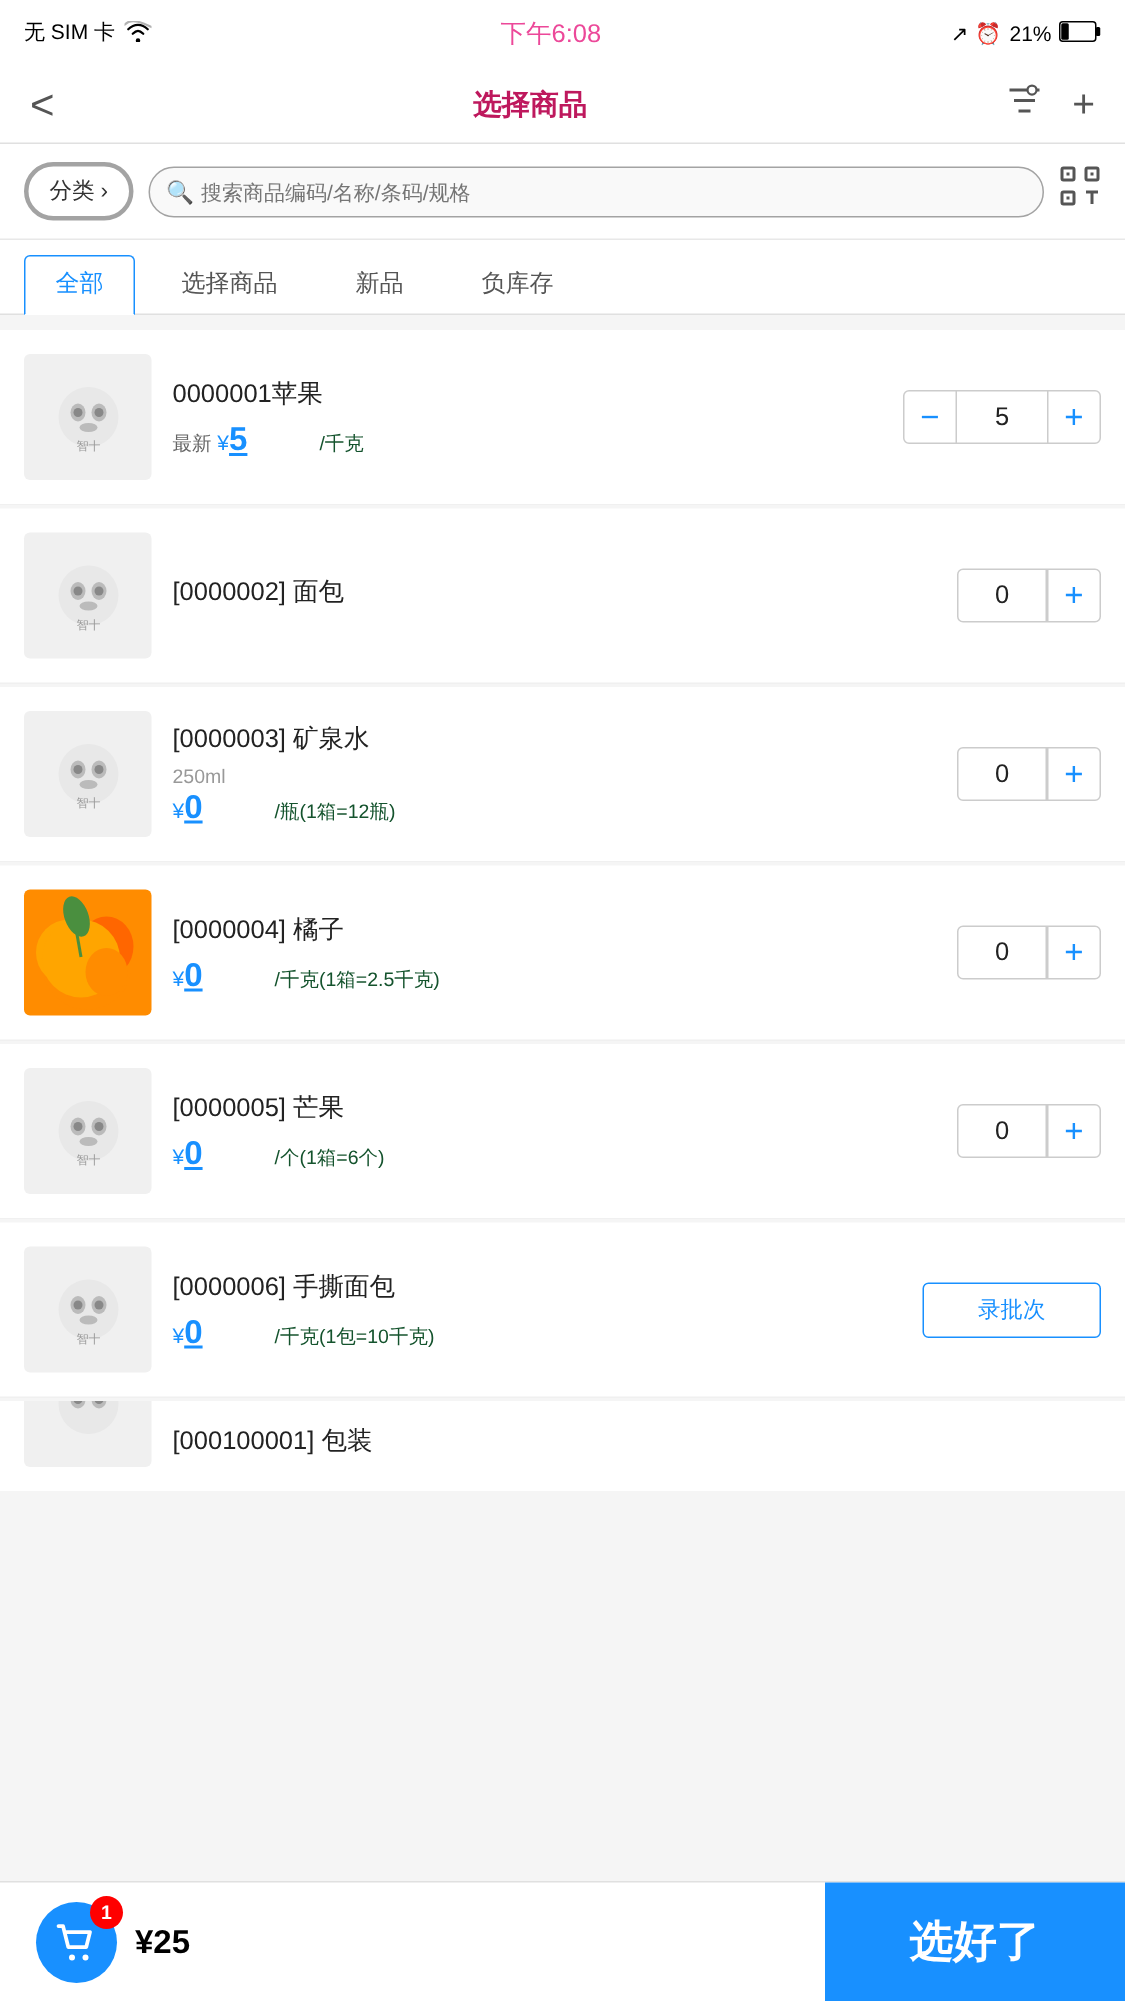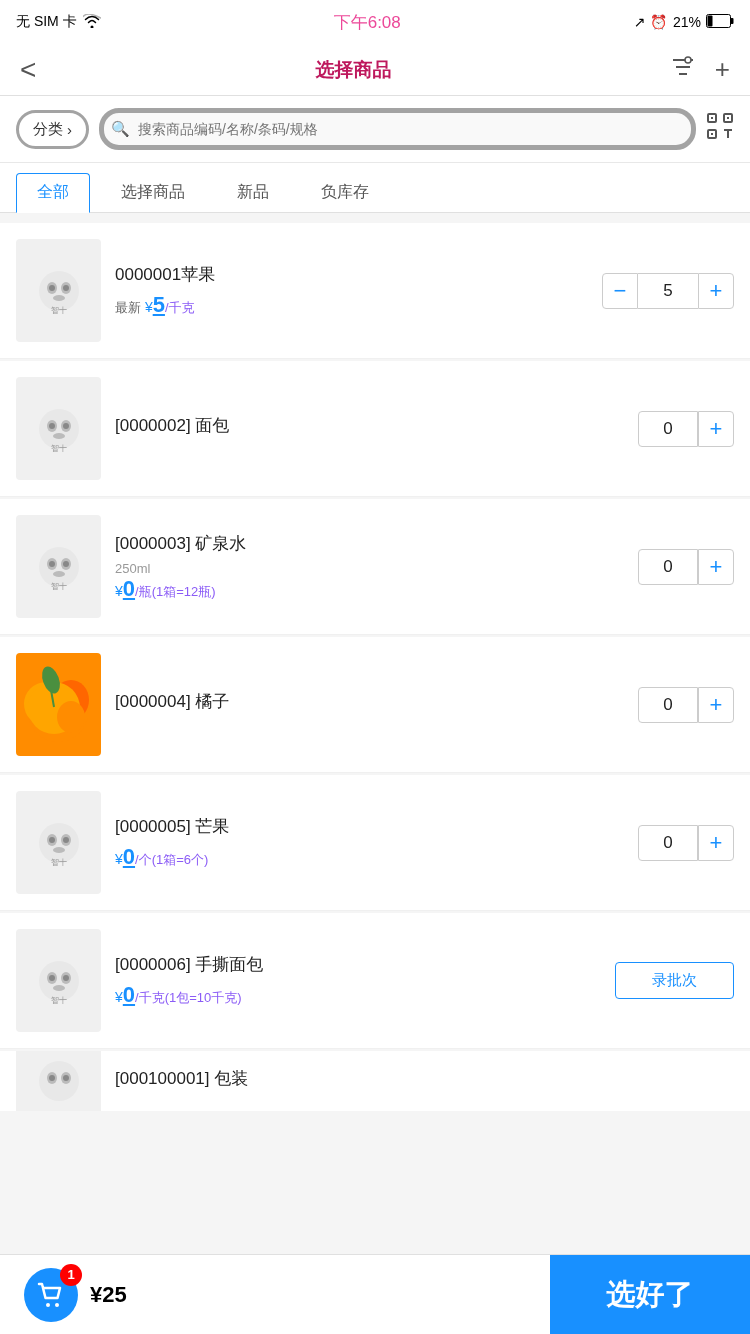--- a/index.html
+++ b/index.html
@@ -74,21 +74,21 @@
     .search-wrapper .search-icon-inner {
       position: absolute;
       left: 12px;
       top: 50%;
       transform: translateY(-50%);
       color: #999;
       font-size: 15px;
     }
     .search-input {
       width: 100%;
-      border: 5px solid #a3a3a3;
+      border: 1px solid #a3a3a3;
       border-radius: 20px;
       padding: 8px 14px 8px 34px;
       font-size: 14px;
       color: #999;
       background: #f9f9f9;
       outline: none;
     }
     .scan-btn {
       font-size: 24px;
       color: #555;
@@ -133,21 +133,21 @@
       background: #fff;
       display: flex;
       align-items: center;
       padding: 16px;
       margin-bottom: 2px;
       border-bottom: 1px solid #f0f0f0;
       gap: 14px;
     }
     .product-thumb {
       width: 85px;
-      height: 103px;
+      height: 84px;
       background: #f0f0f0;
       border-radius: 4px;
       display: flex;
       align-items: center;
       justify-content: center;
       flex-shrink: 0;
       overflow: hidden;
     }
     .owl-logo {
       display: flex;
@@ -185,22 +185,23 @@
       font-size: 22px;
       font-weight: 700;
       text-decoration: underline;
       text-decoration-color: #1890ff;
     }
     .product-price .latest {
       color: #666;
       font-size: 13px;
     }
     .product-price .unit {
-      color: #8b5cf6;
+      color: #14532d;
       font-size: 13px;
+      padding-left: 48px;
     }
     .qty-control {
       display: flex;
       align-items: center;
       gap: 0;
     }
     .qty-btn {
       width: 36px;
       height: 36px;
       border: 1px solid #ccc;
@@ -482,20 +483,23 @@
         <ellipse cx="55" cy="38" rx="18" ry="20" fill="#FF6600"></ellipse>
         <circle cx="38" cy="46" r="26" fill="#FFA500"></circle>
         <ellipse cx="55" cy="55" rx="14" ry="16" fill="#FF8C00"></ellipse>
 
         <ellipse cx="35" cy="18" rx="8" ry="14" fill="#4a8f3f" transform="rotate(-20 35 18)"></ellipse>
         <line x1="35" y1="28" x2="38" y2="45" stroke="#4a8f3f" stroke-width="2"></line>
       </svg>
     </div>
     <div class="product-info">
       <div class="product-name">[0000004] <span>橘子</span></div>
+      <div class="product-price">
+        <span style="color:#1890ff; font-size:14px;">¥</span><span class="price-val">0</span><span class="unit">/<span>千克</span><span>(1箱=2.5千克)</span></span>
+      </div>
     </div>
     <div class="qty-control">
       <input class="qty-box-only" type="text" value="0" style="border-radius: 4px 0px 0px 4px;">
       <button class="qty-btn qty-plus" style="border-radius:0 4px 4px 0;">+</button>
     </div>
   </div>
 
   <div class="product-item">
     <div class="product-thumb">
       <div class="owl-logo">
@@ -538,21 +542,21 @@
     </div>
     <div class="product-info">
       <div class="product-name">[0000006] <span>手撕面包</span></div>
       <div class="product-price">
         <span style="color:#1890ff; font-size:14px;">¥</span><span class="price-val">0</span><span class="unit">/<span>千克</span><span>(1包=10千克)</span></span>
       </div>
     </div>
     <button class="batch-btn">录批次</button>
   </div>
 
-  <div class="product-item" style="height:60px; overflow:hidden; border-bottom:none;">
+  <div class="product-item" style="height:60px; overflow:hidden; border-bottom:none;align-items:flex-end;">
     <div class="product-thumb">
       <div class="owl-logo">
         <svg viewBox="0 0 50 50" width="50" height="50">
           <circle cx="25" cy="25" r="20" fill="#e8e8e8"></circle>
           <ellipse cx="18" cy="22" rx="5" ry="6" fill="#bbb"></ellipse>
           <ellipse cx="32" cy="22" rx="5" ry="6" fill="#bbb"></ellipse>
           <circle cx="18" cy="22" r="3" fill="#888"></circle>
           <circle cx="32" cy="22" r="3" fill="#888"></circle>
         </svg>
       </div>

